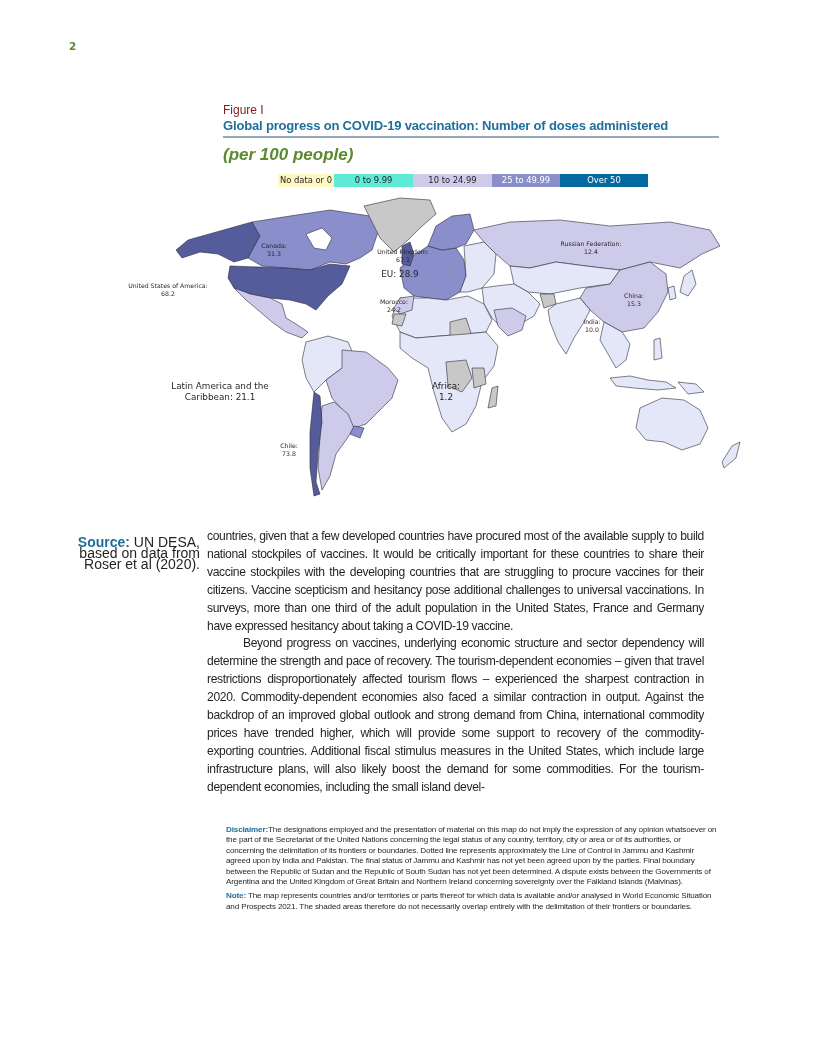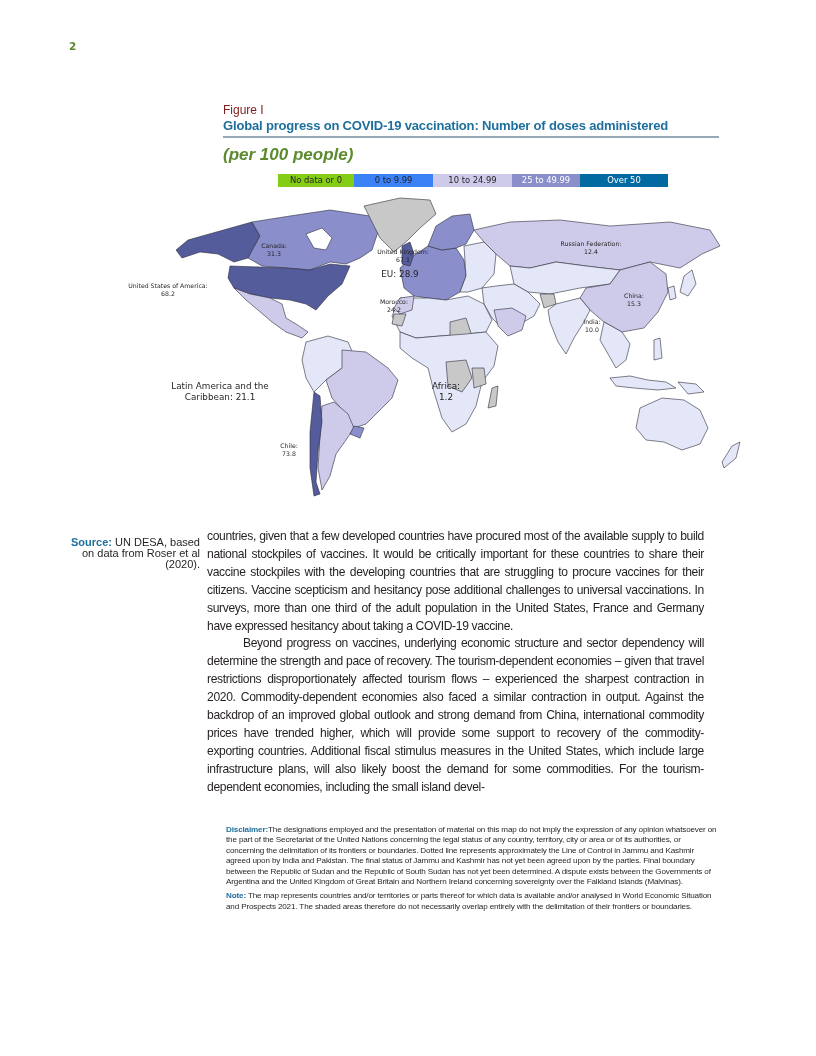--- a/index.html
+++ b/index.html
@@ -13,21 +13,21 @@
   .figure-rule { position: absolute; left: 223px; top: 136px; width: 496px; height: 1.5px; background: #97a8b8; }
   .figure-subtitle { position: absolute; left: 223px; top: 145px; font-style: italic; font-size: 17px; color: #5c8a2e; font-family: "Liberation Sans", sans-serif; font-weight: bold; }
 
   .legend { position: absolute; left: 278px; top: 174px; height: 13px; display: flex; font-size: 8.4px; font-family: "DejaVu Sans", sans-serif; }
   .legend-item { height: 13px; line-height: 13px; text-align: center; }
 
   .map { position: absolute; left: 110px; top: 192px; width: 680px; height: 320px; }
   .map-label { position: absolute; font-family: "DejaVu Sans", sans-serif; font-size: 6.2px; text-align: center; color: #231f20; line-height: 8px; white-space: nowrap; }
   .map-label.big { font-size: 8.8px; line-height: 11px; }
 
-  .source-note { position: absolute; left: 70px; top: 537px; width: 130px; font-size: 11px; text-align: right; line-height: 11px; font-family: "Liberation Sans", sans-serif; color: #231f20; }
+  .source-note { position: absolute; left: 70px; top: 537px; width: 130px; font-size: 14px; text-align: right; line-height: 11px; font-family: "Liberation Sans", sans-serif; color: #231f20; }
   .source-note b { color: #1f6f9c; }
 
   .body-text { position: absolute; left: 207px; top: 528px; width: 497px; font-family: "Liberation Sans", sans-serif; font-size: 12.1px; line-height: 17.9px; color: #231f20; text-align: justify; letter-spacing: -0.35px; }
   .body-text p { margin: 0; }
   .body-text p.indent { text-indent: 36px; }
 
   .disclaimer { position: absolute; left: 226px; top: 821px; width: 494px; font-family: "Liberation Sans", sans-serif; font-size: 8.1px; line-height: 10.4px; color: #231f20; letter-spacing: -0.15px; }
   .disclaimer p { margin: 4px 0 3px 0; }
   .disclaimer b { color: #1f6f9c; }
 </style>
@@ -37,22 +37,22 @@
 <div class="running-head">
   <span class="page-number">2</span>
 </div>
 
 <div class="figure-label">Figure I</div>
 <div class="figure-title">Global progress on COVID-19 vaccination: Number of doses administered</div>
 <div class="figure-rule"></div>
 <div class="figure-subtitle">(per 100 people)</div>
 
 <div class="legend">
-  <div class="legend-item" style="width: 76px; background: #84cc16; color: rgb(35, 31, 32);"><span>No data or 0</span></div>
-  <div class="legend-item" style="width: 79px; background: #3b82f6; color: rgb(35, 31, 32);"><span>0 to 9.99</span></div>
+  <div class="legend-item" style="width: 56px; background: #fef9c3; color: rgb(35, 31, 32);"><span>No data or 0</span></div>
+  <div class="legend-item" style="width: 79px; background: #5eead4; color: rgb(35, 31, 32);"><span>0 to 9.99</span></div>
   <div class="legend-item" style="width: 79px; background: rgb(206, 203, 234); color: rgb(35, 31, 32);"><span>10 to 24.99</span></div>
   <div class="legend-item" style="width: 68px; background: rgb(138, 143, 204); color: rgb(255, 255, 255);"><span>25 to 49.99</span></div>
   <div class="legend-item" style="width: 88px; background: #0369a1; color: rgb(255, 255, 255);"><span>Over 50</span></div>
 </div>
 
 <div class="map">
   <svg width="680" height="320" viewBox="0 0 680 320">
     <g stroke="#2b2b3a" stroke-width="0.6" stroke-linejoin="round">
 
       <path d="M78,48 L142,30 L150,44 L138,66 L124,70 L108,62 L90,60 L72,66 L66,58 Z" fill="#555c9c"></path>

